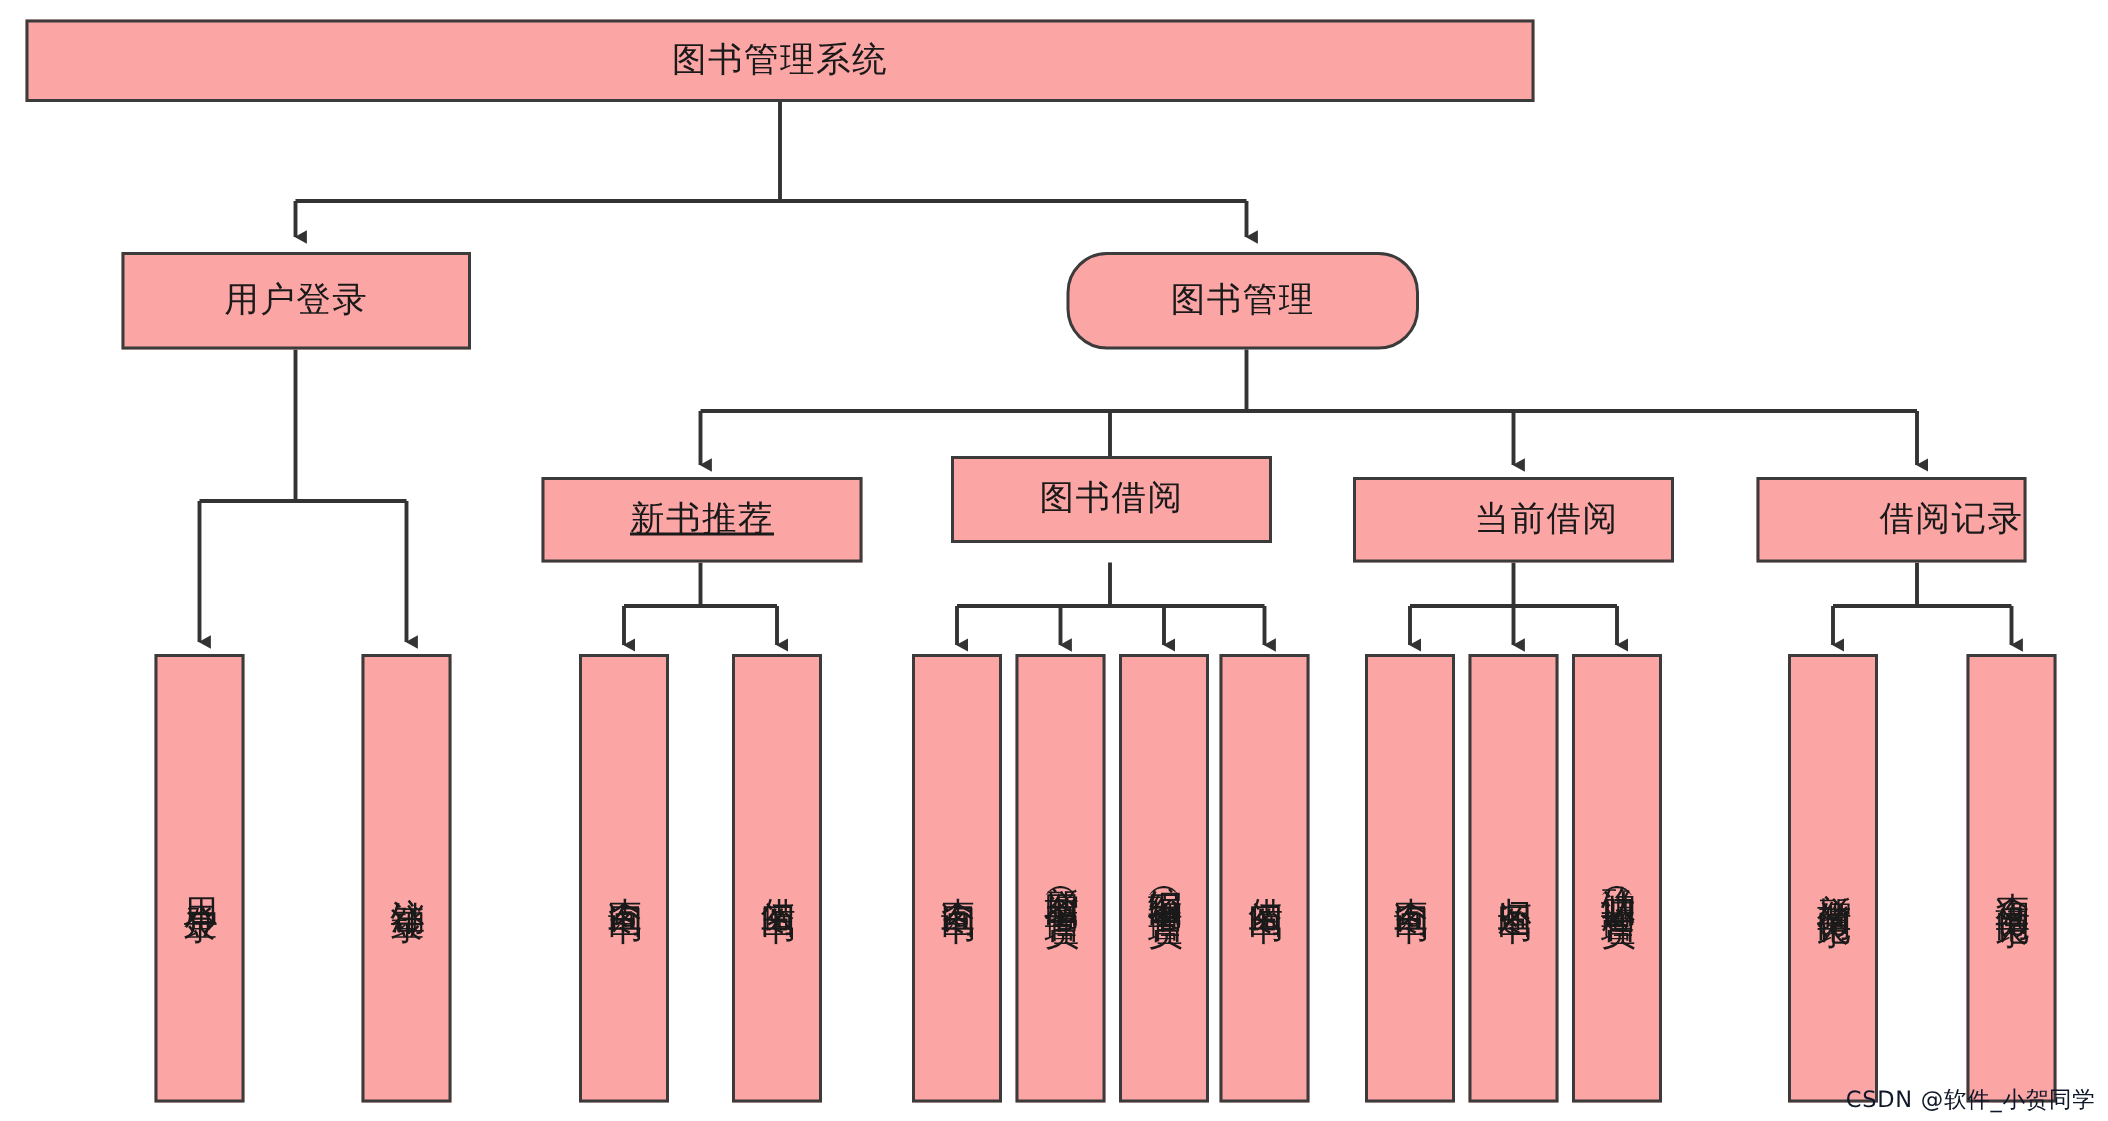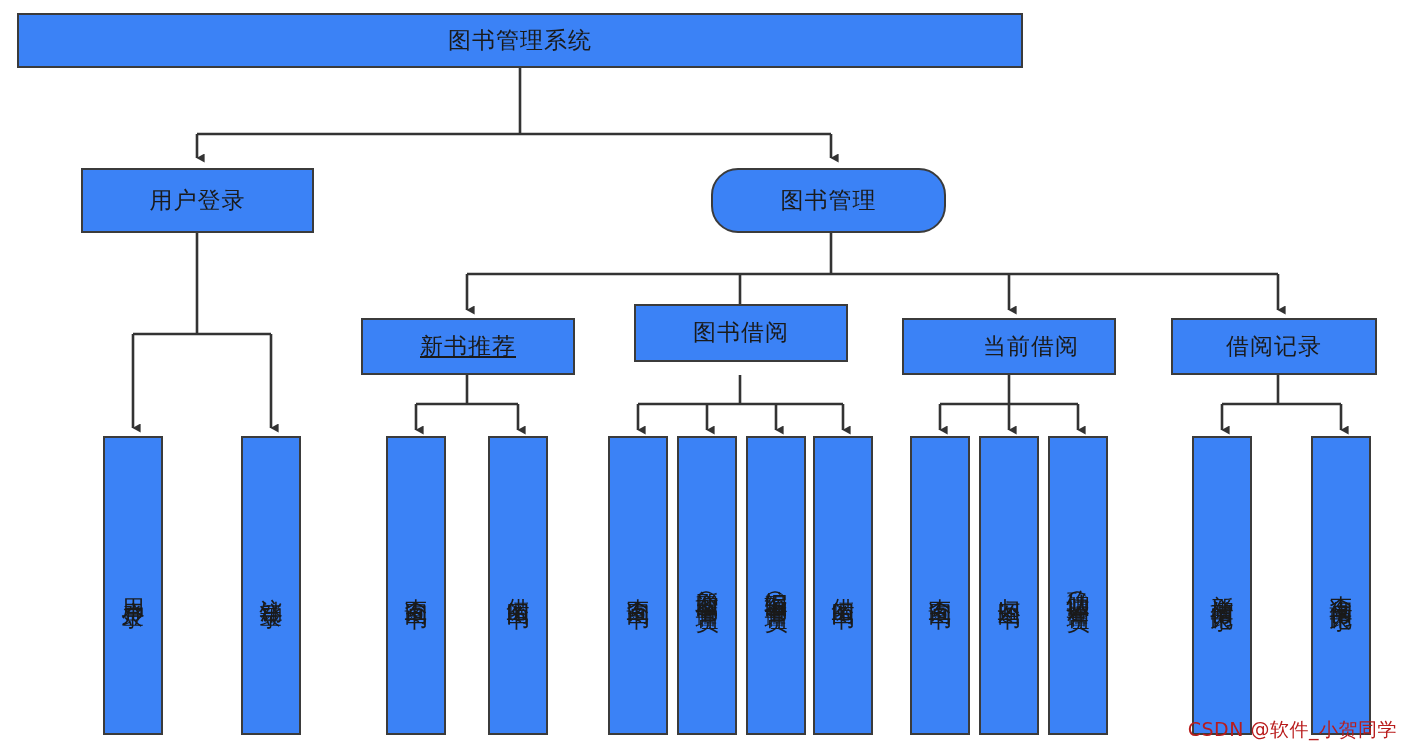--- a/index.html
+++ b/index.html
@@ -23,21 +23,21 @@
     left: 0;
     top: 0;
     width: 1405px;
     height: 747px;
     pointer-events: none;
   }
   .node {
     position: absolute;
     box-sizing: border-box;
     border: 2.4px solid #3b3b3b;
-    background: #3b82f6;
+    background: #fca5a5;
     display: flex;
     align-items: center;
     justify-content: center;
     color: #1a1a1a;
   }
   .node.horiz {
     font-size: 23px;
     letter-spacing: 1px;
     line-height: 1.2;
   }
@@ -53,22 +53,22 @@
   }
   .node.vert .vlabel {
     writing-mode: vertical-rl;
     text-orientation: upright;
     display: block;
   }
   #watermark {
     position: absolute;
     right: 8px;
     bottom: 4px;
-    font-size: 19px;
-    color: #b91c1c;
+    font-size: 15px;
+    color: #0f172a;
     white-space: nowrap;
     letter-spacing: 0.5px;
   }
 </style>
 </head>
 <body>
 
 <div id="canvas">
 
   <svg id="edges" viewBox="0 0 1405 747">
@@ -138,21 +138,21 @@
   </div>
 
   <div class="node horiz" style="left:634px; top:304px; width:214px; height:58px;">
     <span>图书借阅</span>
   </div>
 
   <div class="node horiz" style="left:902px; top:318px; width:214px; height:57px;padding-left:44px;">
     <span>当前借阅</span>
   </div>
 
-  <div class="node horiz" style="left:1171px; top:318px; width:206px; height:57px;">
+  <div class="node horiz" style="left:1171px; top:318px; width:180px; height:57px;justify-content:flex-end;">
     <span>借阅记录</span>
   </div>
 
   <div class="node vert" style="left:103px; top:436px; width:60px; height:299px;">
     <span class="vlabel">用户登录</span>
   </div>
 
   <div class="node vert" style="left:241px; top:436px; width:60px; height:299px;">
     <span class="vlabel">注销登录</span>
   </div>

